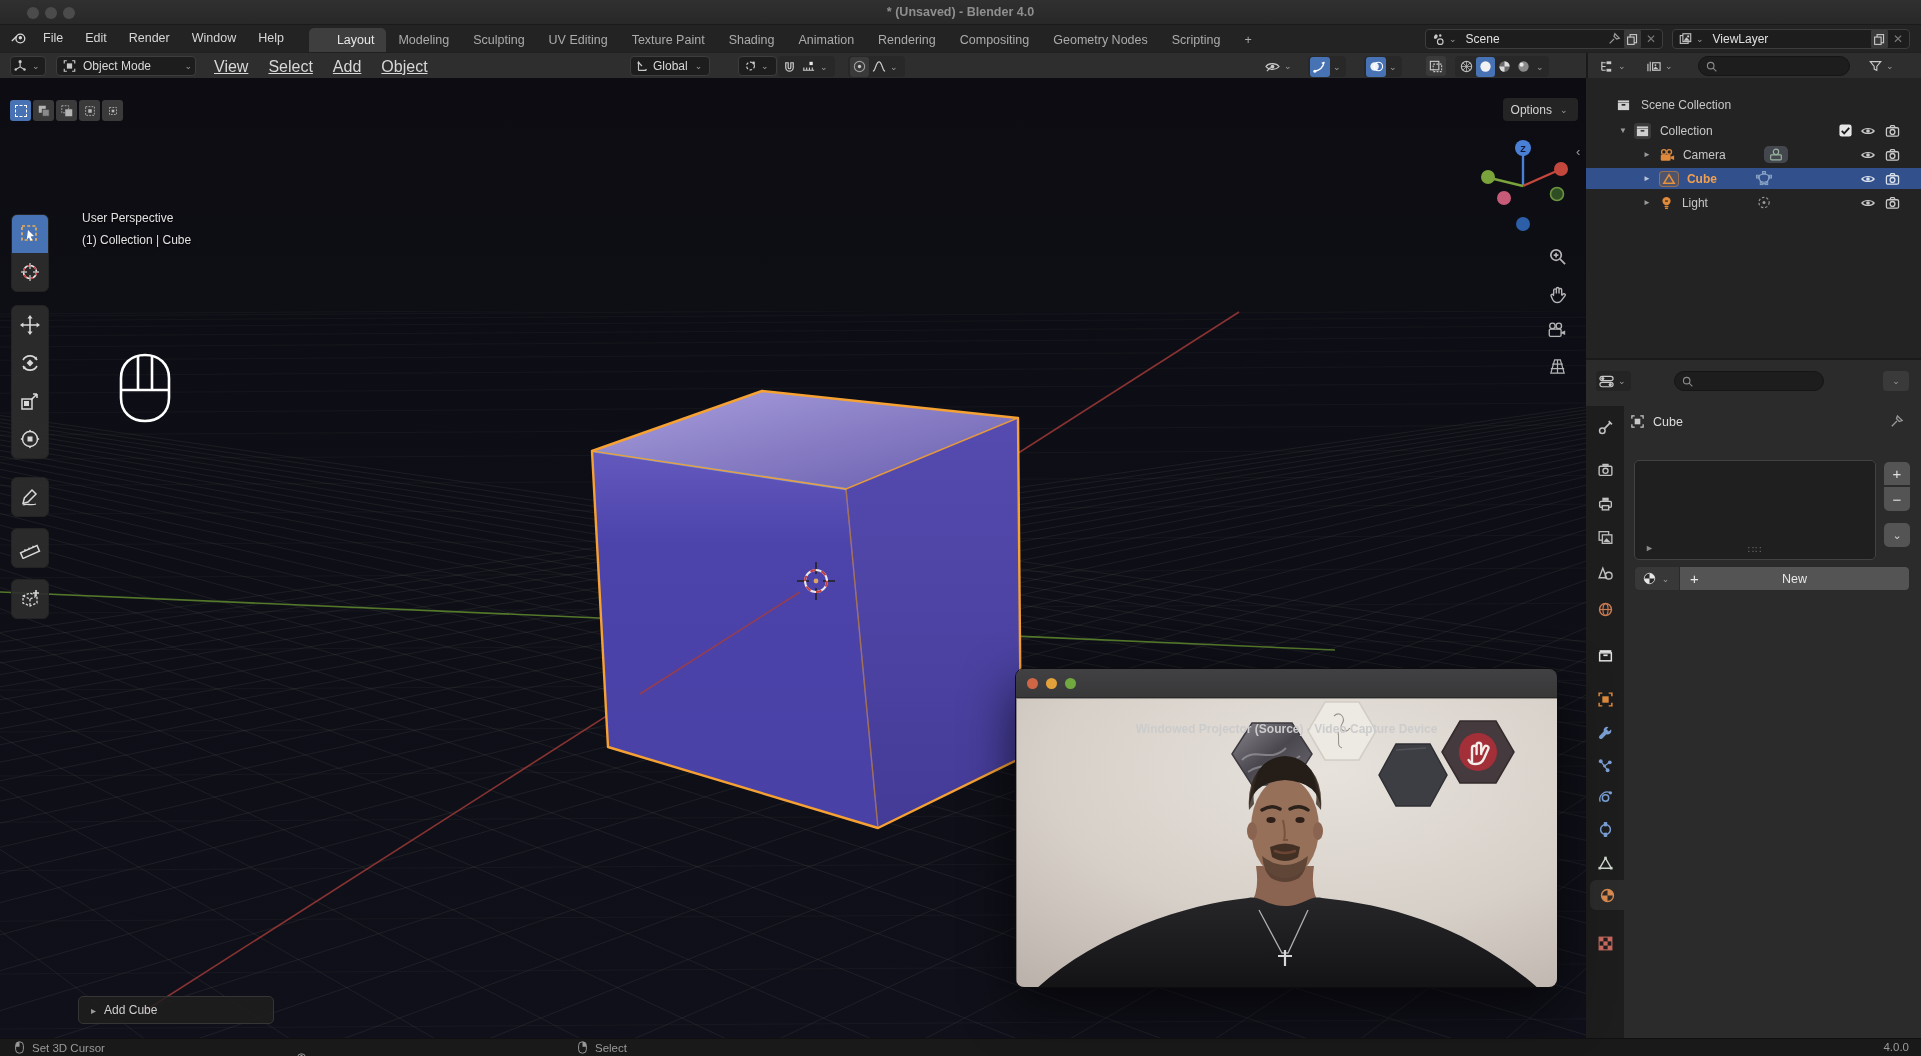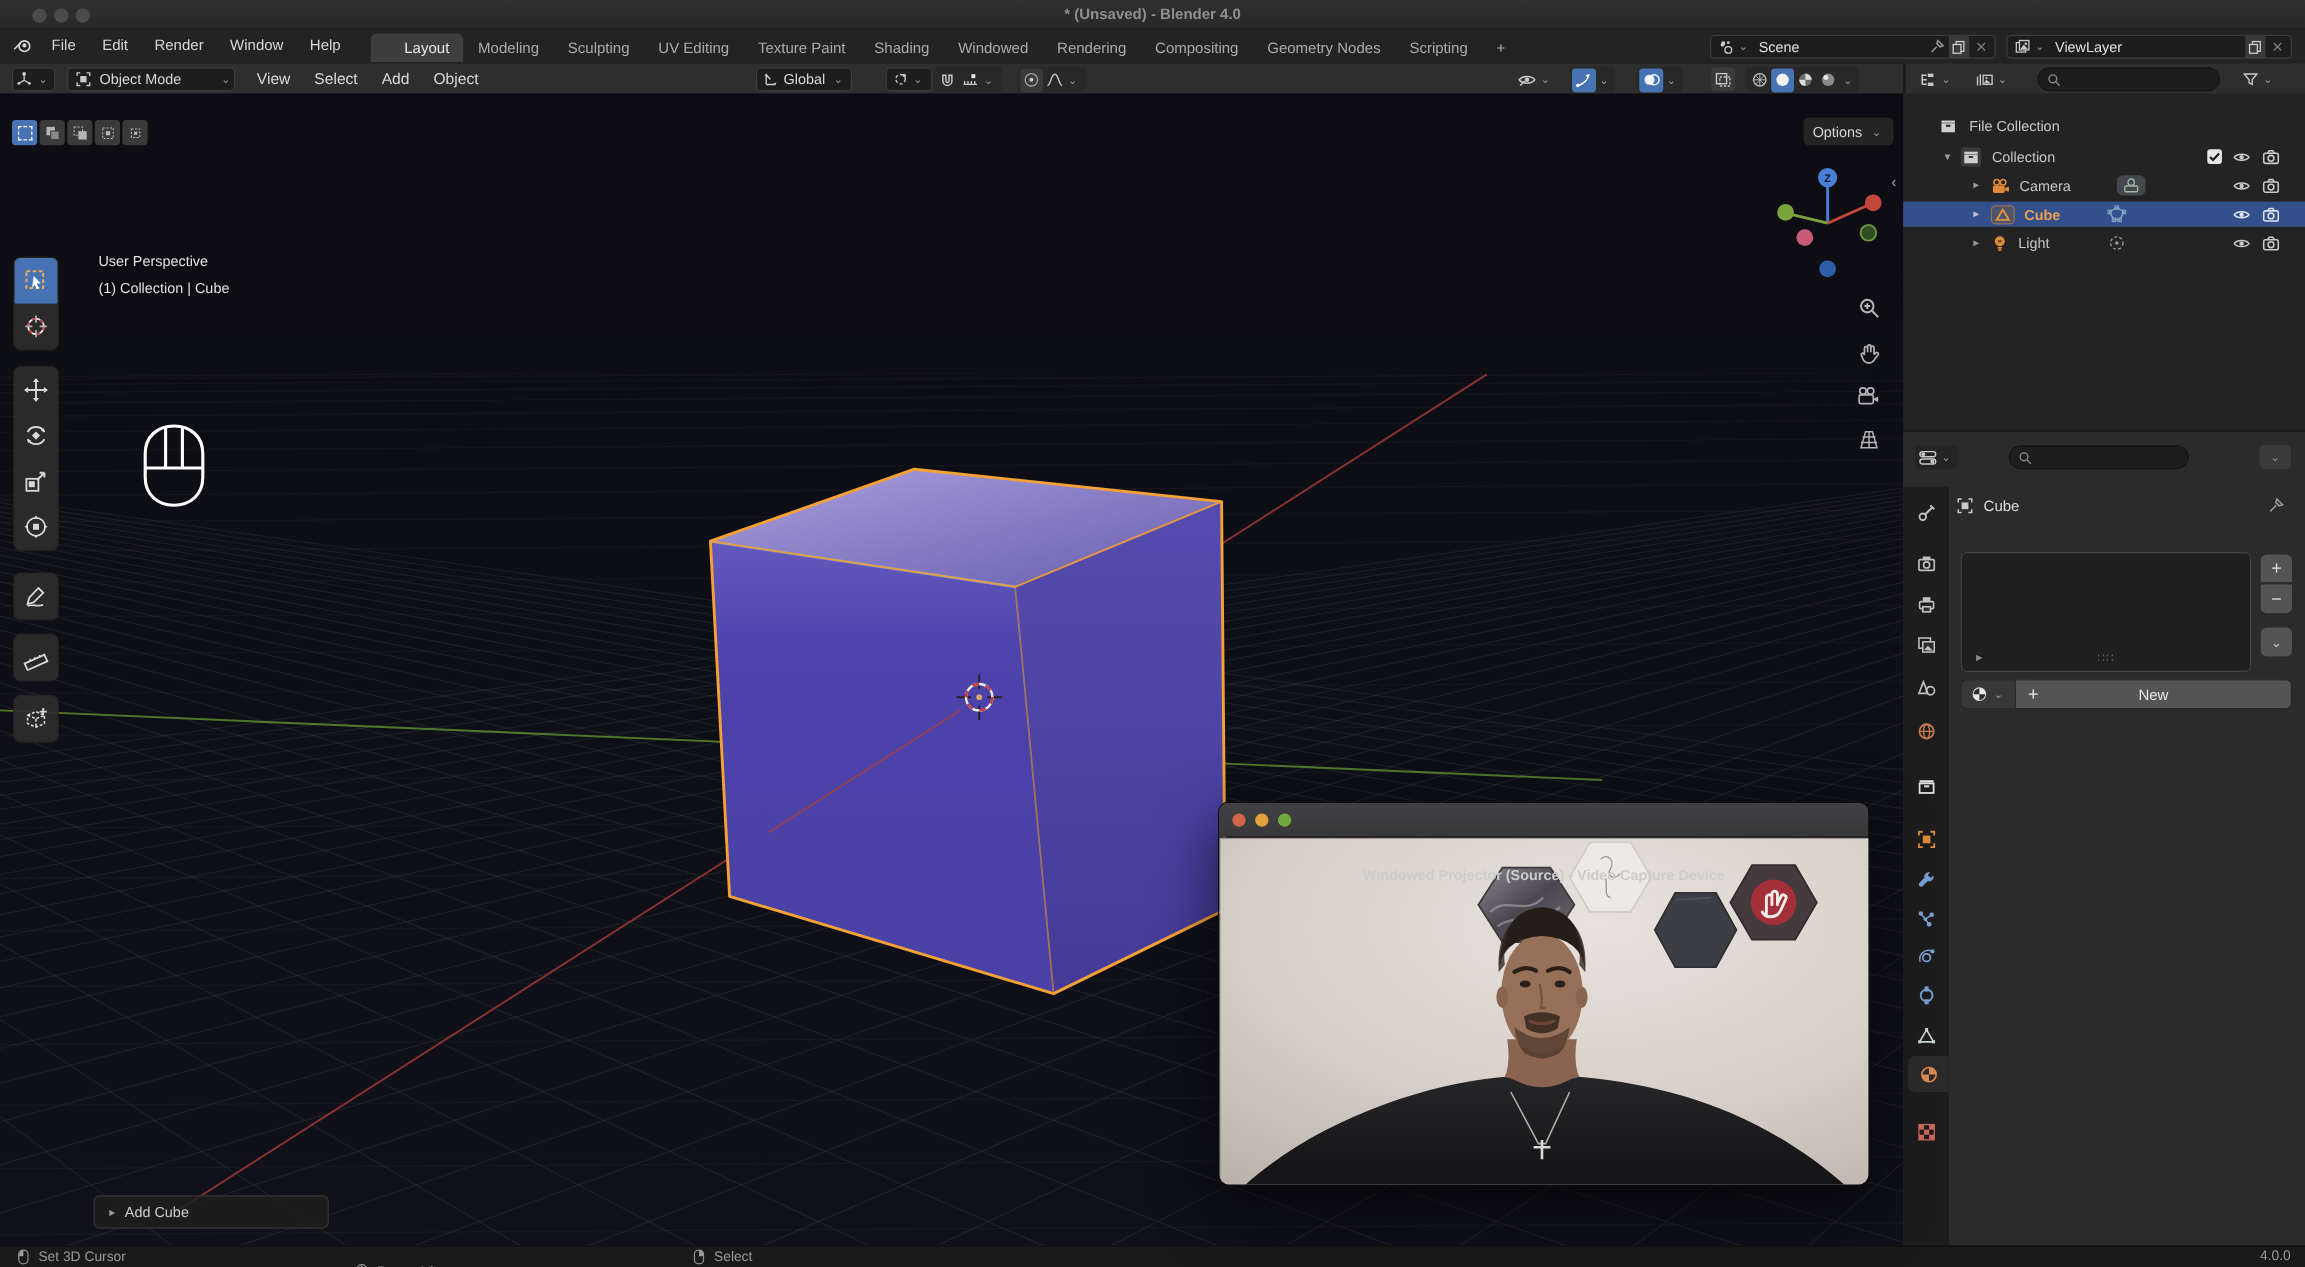--- a/index.html
+++ b/index.html
@@ -18,21 +18,21 @@
 
   #menubar { position:absolute; left:0; top:25px; width:1921px; height:27px;
     background:#232323; }
   .menu-item { float:left; padding:6px 11px 0 11px; font-size:12.5px; color:#d6d6d6; height:27px; }
   .ws-tab { float:left; padding:5px 12px 0 12px; font-size:12.5px; color:#ababab; height:24px;
     border-radius:5px 5px 0 0; margin-top:3px; }
   .ws-tab.active { background:#3e3e3e; color:#e8e8e8;padding-left:28px; }
 
   #toolheader { position:absolute; left:0; top:52px; width:1921px; height:26px;
     background:#2e2e2e; border-top:1px solid #202020; }
-  .th-menu { float:left; padding:5px 10px 0 10px; font-size:13px; color:#d8d8d8; }
+  .th-menu { float:left; padding:5px 10px 0 10px; font-size:16px; color:#d8d8d8;text-decoration:underline; }
   .pill { background:#1d1d1d; border:1px solid #3d3d3d; border-radius:4px; color:#d8d8d8;
     font-size:12px; display:flex; align-items:center; }
   .chev { font-size:9px; color:#9c9c9c; padding:0 3px; }
   .hbtn { height:20px; display:flex; align-items:center; border-radius:3px; padding:0 2px; }
   .hbtn.on { background:#4772b3; }
   .seg { background:#282828; border-radius:4px; display:flex; align-items:center; height:21px; }
 
   
   #viewport { position:absolute; left:0; top:78px; width:1586px; height:960px;
     background:linear-gradient(#0c0c12 0%, #0e0e15 24%, #0d0d15 25%, #10101a 100%); overflow:hidden; }
@@ -105,21 +105,21 @@
   <div class="menu-item">Render</div>
   <div class="menu-item">Window</div>
   <div class="menu-item">Help</div>
   <div style="float:left;width:14px">&nbsp;</div>
   <div class="ws-tab active">Layout</div>
   <div class="ws-tab">Modeling</div>
   <div class="ws-tab">Sculpting</div>
   <div class="ws-tab">UV Editing</div>
   <div class="ws-tab">Texture Paint</div>
   <div class="ws-tab">Shading</div>
-  <div class="ws-tab">Windowed</div>
+  <div class="ws-tab">Animation</div>
   <div class="ws-tab">Rendering</div>
   <div class="ws-tab">Compositing</div>
   <div class="ws-tab">Geometry Nodes</div>
   <div class="ws-tab">Scripting</div>
   <div class="ws-tab">+</div>
 
   <div class="abs pill" style="left:1425px;top:4px;width:238px;height:20px">
     <span class="hbtn" style="padding-left:5px">
       <svg width="15" height="14" viewBox="0 0 16 16">
           <circle cx="10" cy="11" r="3.2" fill="none" stroke="#c9c9c9" stroke-width="1.3"></circle>
@@ -628,21 +628,21 @@
 <div id="rightcol">
 
   <div class="ol-row" style="top:16px">
     <span style="margin-left:30px;display:flex">
       <svg width="15" height="14" viewBox="0 0 16 15">
           <path d="M2,5 h12 v8 H2 Z" fill="#cfcfcf"></path>
           <rect x="2" y="2.6" width="12" height="2" fill="#cfcfcf"></rect>
           <rect x="6" y="6.4" width="4" height="1.8" fill="#232323"></rect>
         </svg>
     </span>
-    <span style="margin-left:10px">File Collection</span>
+    <span style="margin-left:10px">Scene Collection</span>
   </div>
   <div class="ol-row" style="top:42px">
     <span style="margin-left:33px;color:#9a9a9a;font-size:8px">▼</span>
     <span style="margin-left:7px;display:flex;background:#3a3a3a;border-radius:3px;padding:1px">
       <svg width="15" height="14" viewBox="0 0 16 15">
           <path d="M2,5 h12 v8 H2 Z" fill="#cfcfcf"></path>
           <rect x="2" y="2.6" width="12" height="2" fill="#cfcfcf"></rect>
           <rect x="6" y="6.4" width="4" height="1.8" fill="#3a3a3a"></rect>
         </svg>
     </span>

